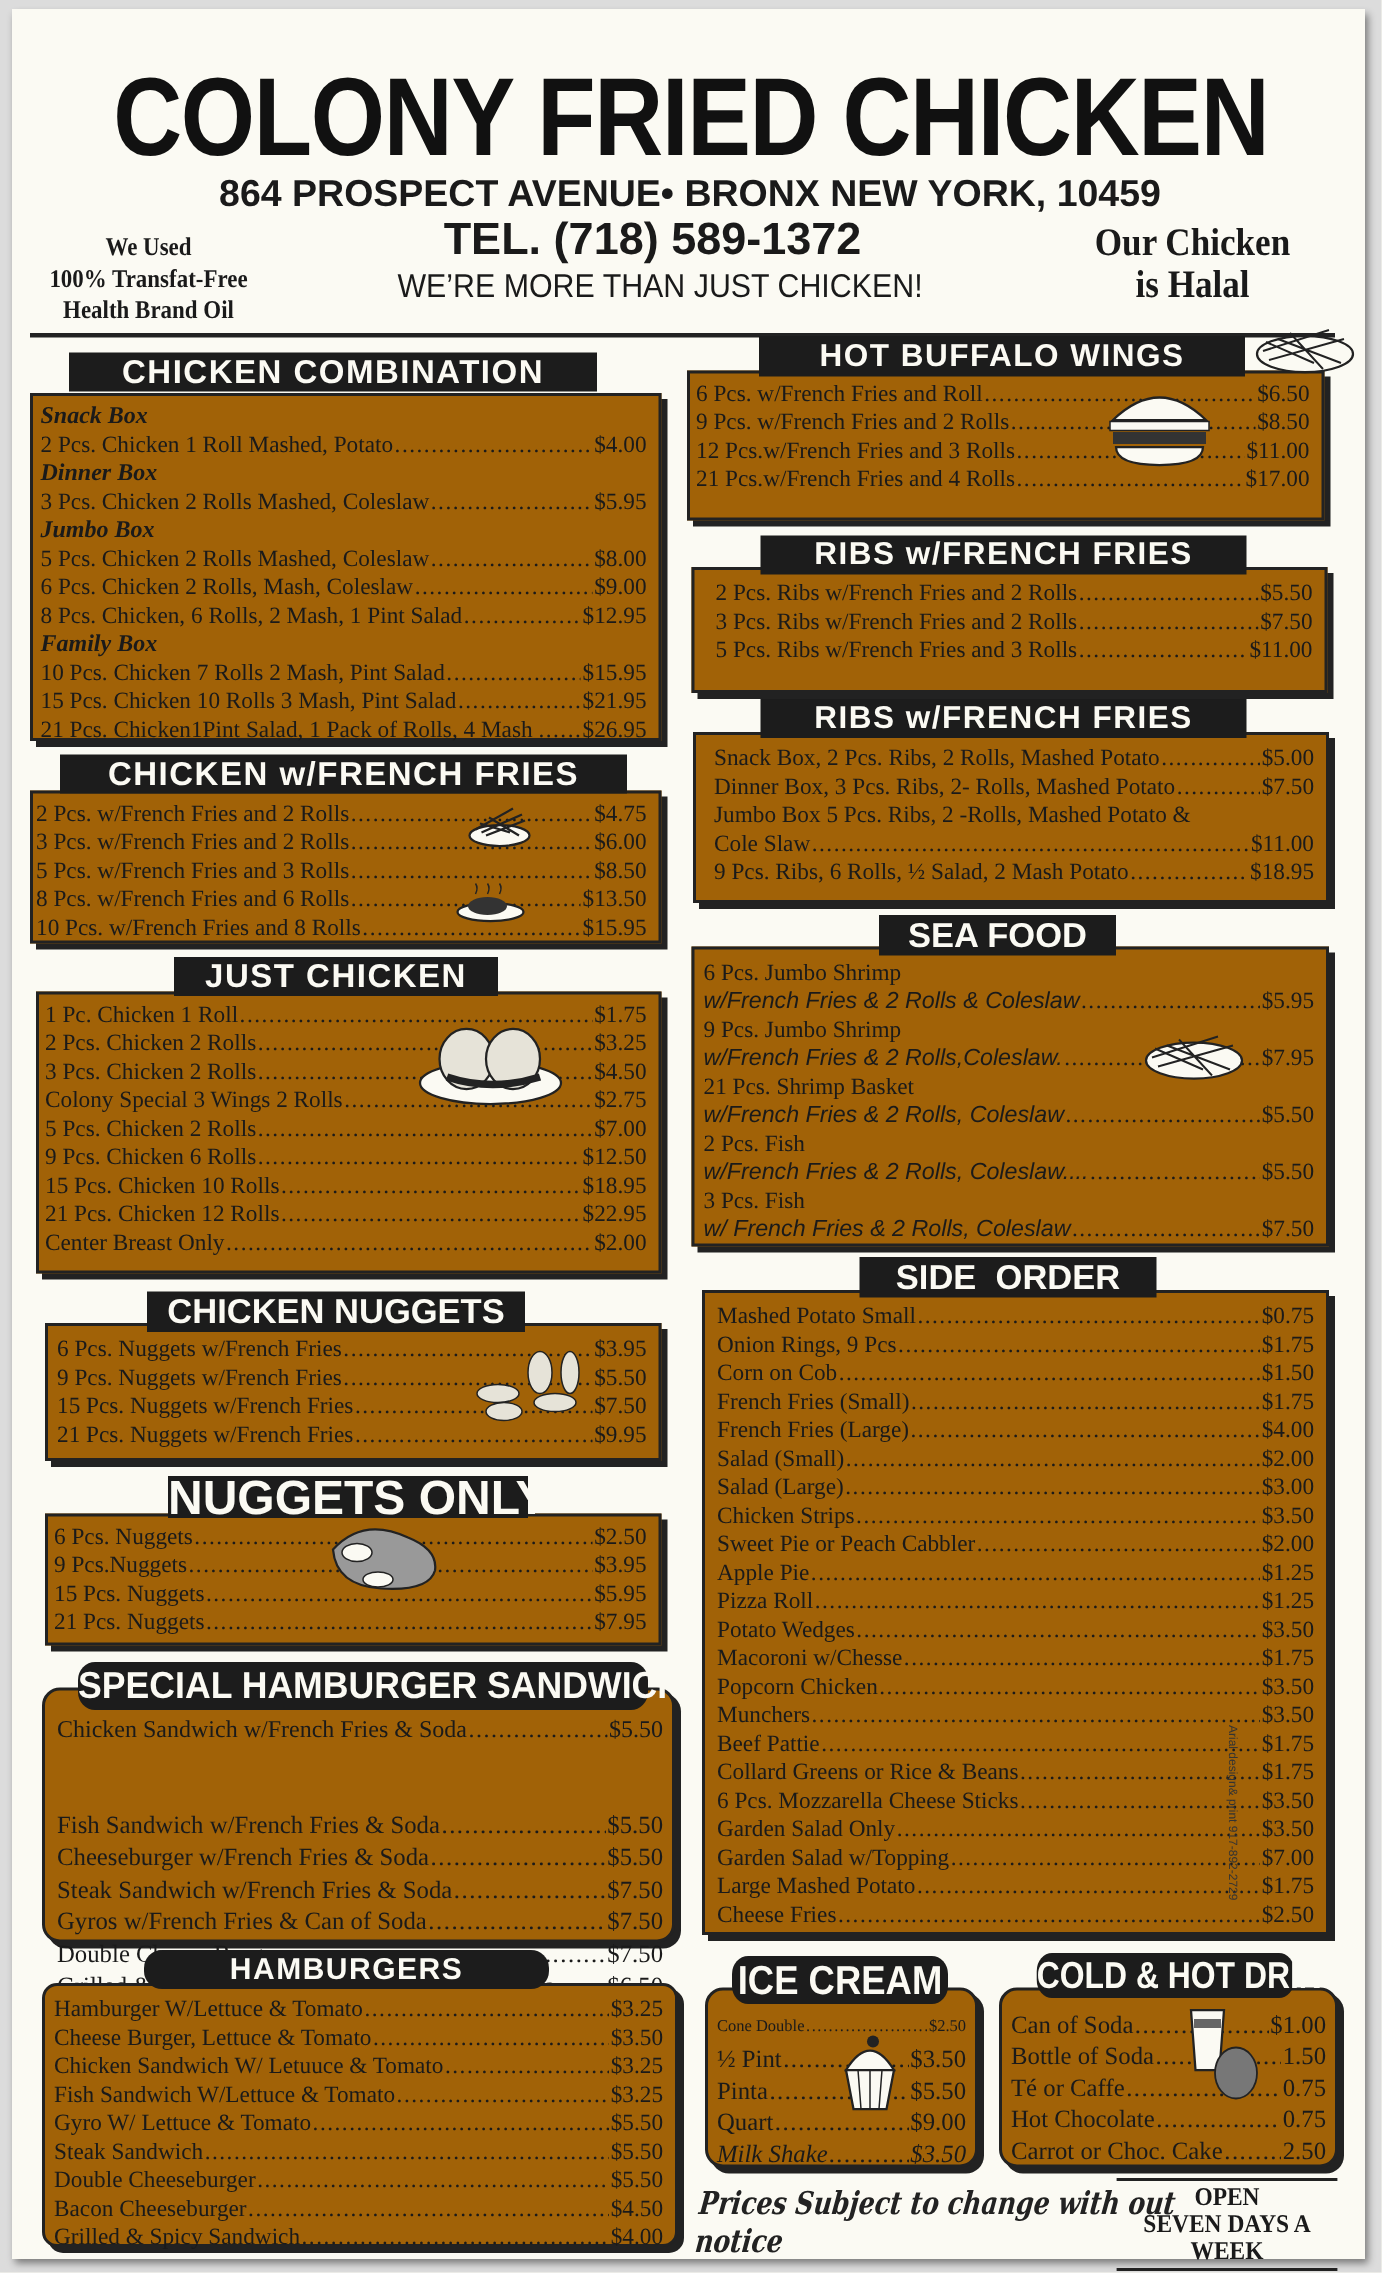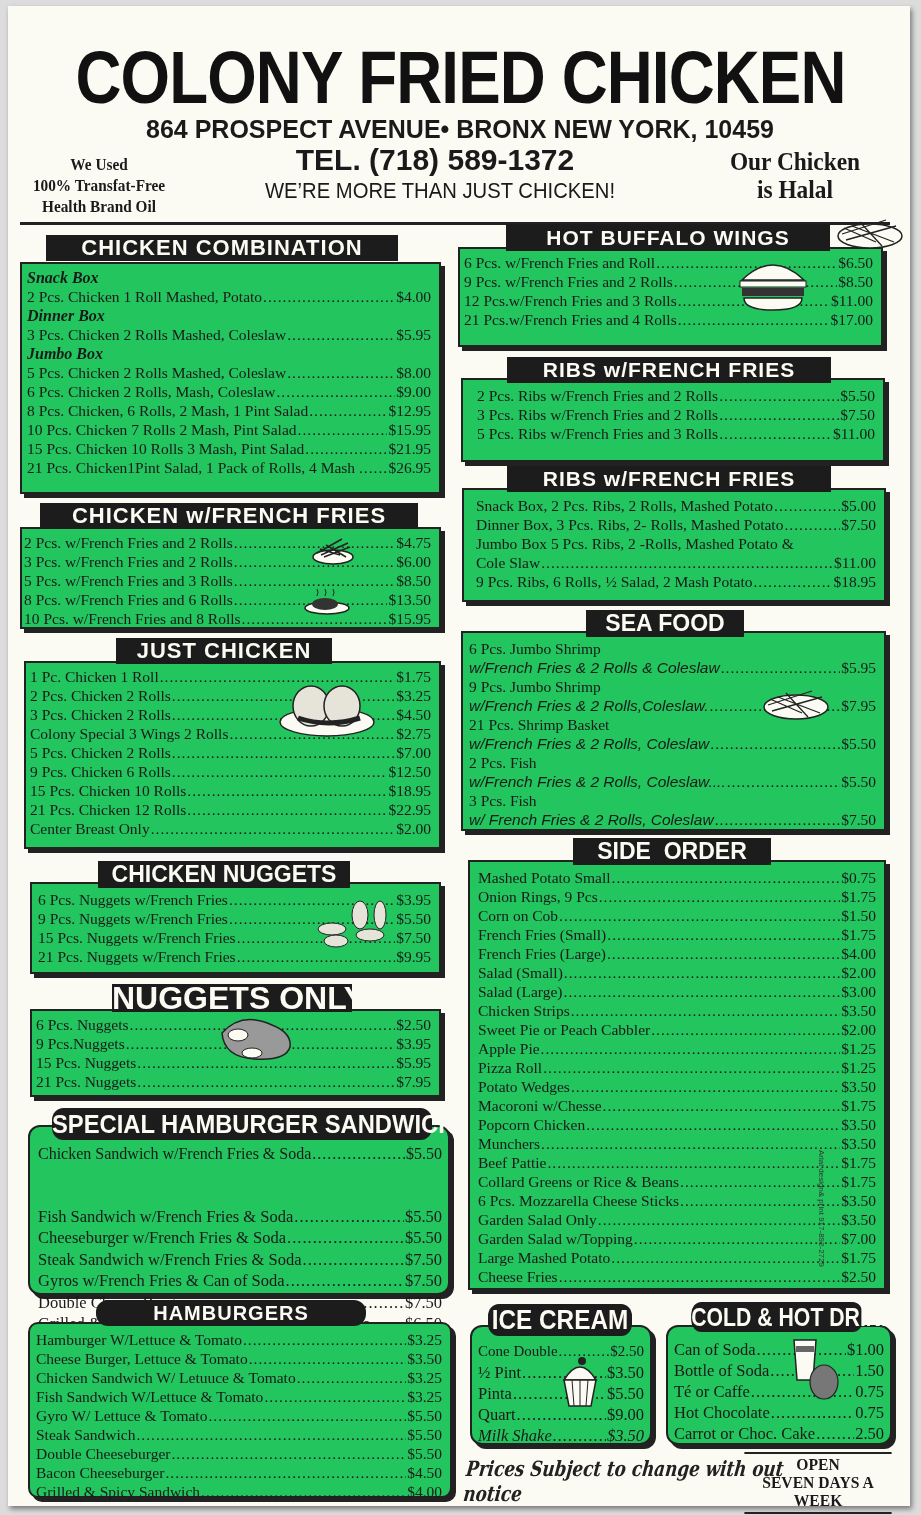--- a/index.html
+++ b/index.html
@@ -5,21 +5,21 @@
   html,body{margin:0;padding:0;}
   body{width:921px;height:1515px;background:#dcdcdc;font-family:"Liberation Serif",serif;color:#1a1a1a;position:relative;overflow:hidden;}
   .paper{position:absolute;left:8px;top:6px;width:902px;height:1500px;background:#fbfaf3;box-shadow:2px 3px 5px rgba(0,0,0,0.45);}
   .title{position:absolute;left:0;width:921px;top:38px;text-align:center;font-family:"Liberation Sans",sans-serif;font-weight:bold;font-size:74px;letter-spacing:-1px;transform:scaleX(0.86);transform-origin:center;line-height:80px;color:#111;}
   .addr{position:absolute;left:60px;top:114px;width:800px;text-align:center;font-family:"Liberation Sans",sans-serif;font-weight:bold;font-size:25px;line-height:30px;}
   .tel{position:absolute;left:220px;top:143px;width:430px;text-align:center;font-family:"Liberation Sans",sans-serif;font-weight:bold;font-size:30px;line-height:34px;}
   .tagline{position:absolute;left:210px;top:177px;width:460px;text-align:center;font-family:"Liberation Sans",sans-serif;font-size:22px;line-height:28px;transform:scaleX(0.92);}
   .oil{position:absolute;left:14px;top:154px;width:170px;text-align:center;font-weight:bold;font-size:17px;line-height:21px;transform:scaleX(0.9);}
   .halal{position:absolute;left:705px;top:148px;width:180px;text-align:center;font-weight:bold;font-size:26px;line-height:28px;transform:scaleX(0.9);}
   .hrule{position:absolute;left:20px;top:222px;width:870px;height:3px;background:#222;}
-  .box{position:absolute;border:2px solid #222;box-shadow:4px 4px 0 #222;background:#22c55e;}
+  .box{position:absolute;border:2px solid #222;box-shadow:4px 4px 0 #222;background:#a16207;}
   .hdr{position:absolute;background:#1c1c1c;color:#fbfaf3;font-weight:bold;text-align:center;white-space:nowrap;font-family:"Liberation Sans",sans-serif;z-index:2;}
   .hdr.serif{font-family:Liberation Sans, sans-serif;letter-spacing:1px;}
   .hdr.round{border-radius:12px;}
   .row{display:flex;align-items:flex-end;white-space:nowrap;font-size:15.5px;line-height:19px;}
   .row .n{flex:0 0 auto;}
   .row .d{flex:1 1 auto;overflow:hidden;margin:0 1px;}
   .row .d::after{content:"................................................................................................................................................................";letter-spacing:1px;}
   .row .p{flex:0 0 auto;}
   .sub{font-weight:bold;font-style:italic;font-size:16px;line-height:19px;}
   .ital{font-family:"Liberation Sans",sans-serif;font-style:italic;font-size:15.5px;}
@@ -71,20 +71,21 @@
   <div class="row">
       <span class="n">6 Pcs. Chicken 2 Rolls, Mash, Coleslaw</span>
       <span class="d"></span>
       <span class="p">$9.00</span>
     </div>
   <div class="row">
       <span class="n">8 Pcs. Chicken, 6 Rolls, 2 Mash, 1 Pint Salad</span>
       <span class="d"></span>
       <span class="p">$12.95</span>
     </div>
+  <div class="sub">Family Box</div>
   <div class="row">
       <span class="n">10 Pcs. Chicken 7 Rolls 2 Mash, Pint Salad</span>
       <span class="d"></span>
       <span class="p">$15.95</span>
     </div>
   <div class="row">
       <span class="n">15 Pcs. Chicken 10 Rolls 3 Mash, Pint Salad</span>
       <span class="d"></span>
       <span class="p">$21.95</span>
     </div>
@@ -562,21 +563,21 @@
   <div class="row">
       <span class="n">Cheese Fries</span>
       <span class="d"></span>
       <span class="p">$2.50</span>
     </div>
 </div>
 <div class="hdr" style="left:573px;top:838px;width:198px;height:27px;font-size:23px;line-height:27px;white-space:pre;">SIDE  ORDER</div>
 <div class="credit">Arial design&amp; print 917-892-2729</div>
 
 <div class="box" style="left:470px;top:1325px;width:182px;height:120px;border-radius:12px;padding:14px 6px 0 6px;box-sizing:border-box;">
-  <div class="row" style="font-size:15px;line-height:21px;">
+  <div class="row" style="font-size:11px;line-height:21px;">
       <span class="n">Cone Double</span>
       <span class="d"></span>
       <span class="p">$2.50</span>
     </div>
   <div class="row" style="font-size:16.5px;line-height:21px;">
       <span class="n">½ Pint</span>
       <span class="d"></span>
       <span class="p">$3.50</span>
     </div>
   <div class="row" style="font-size:16.5px;line-height:21px;">

